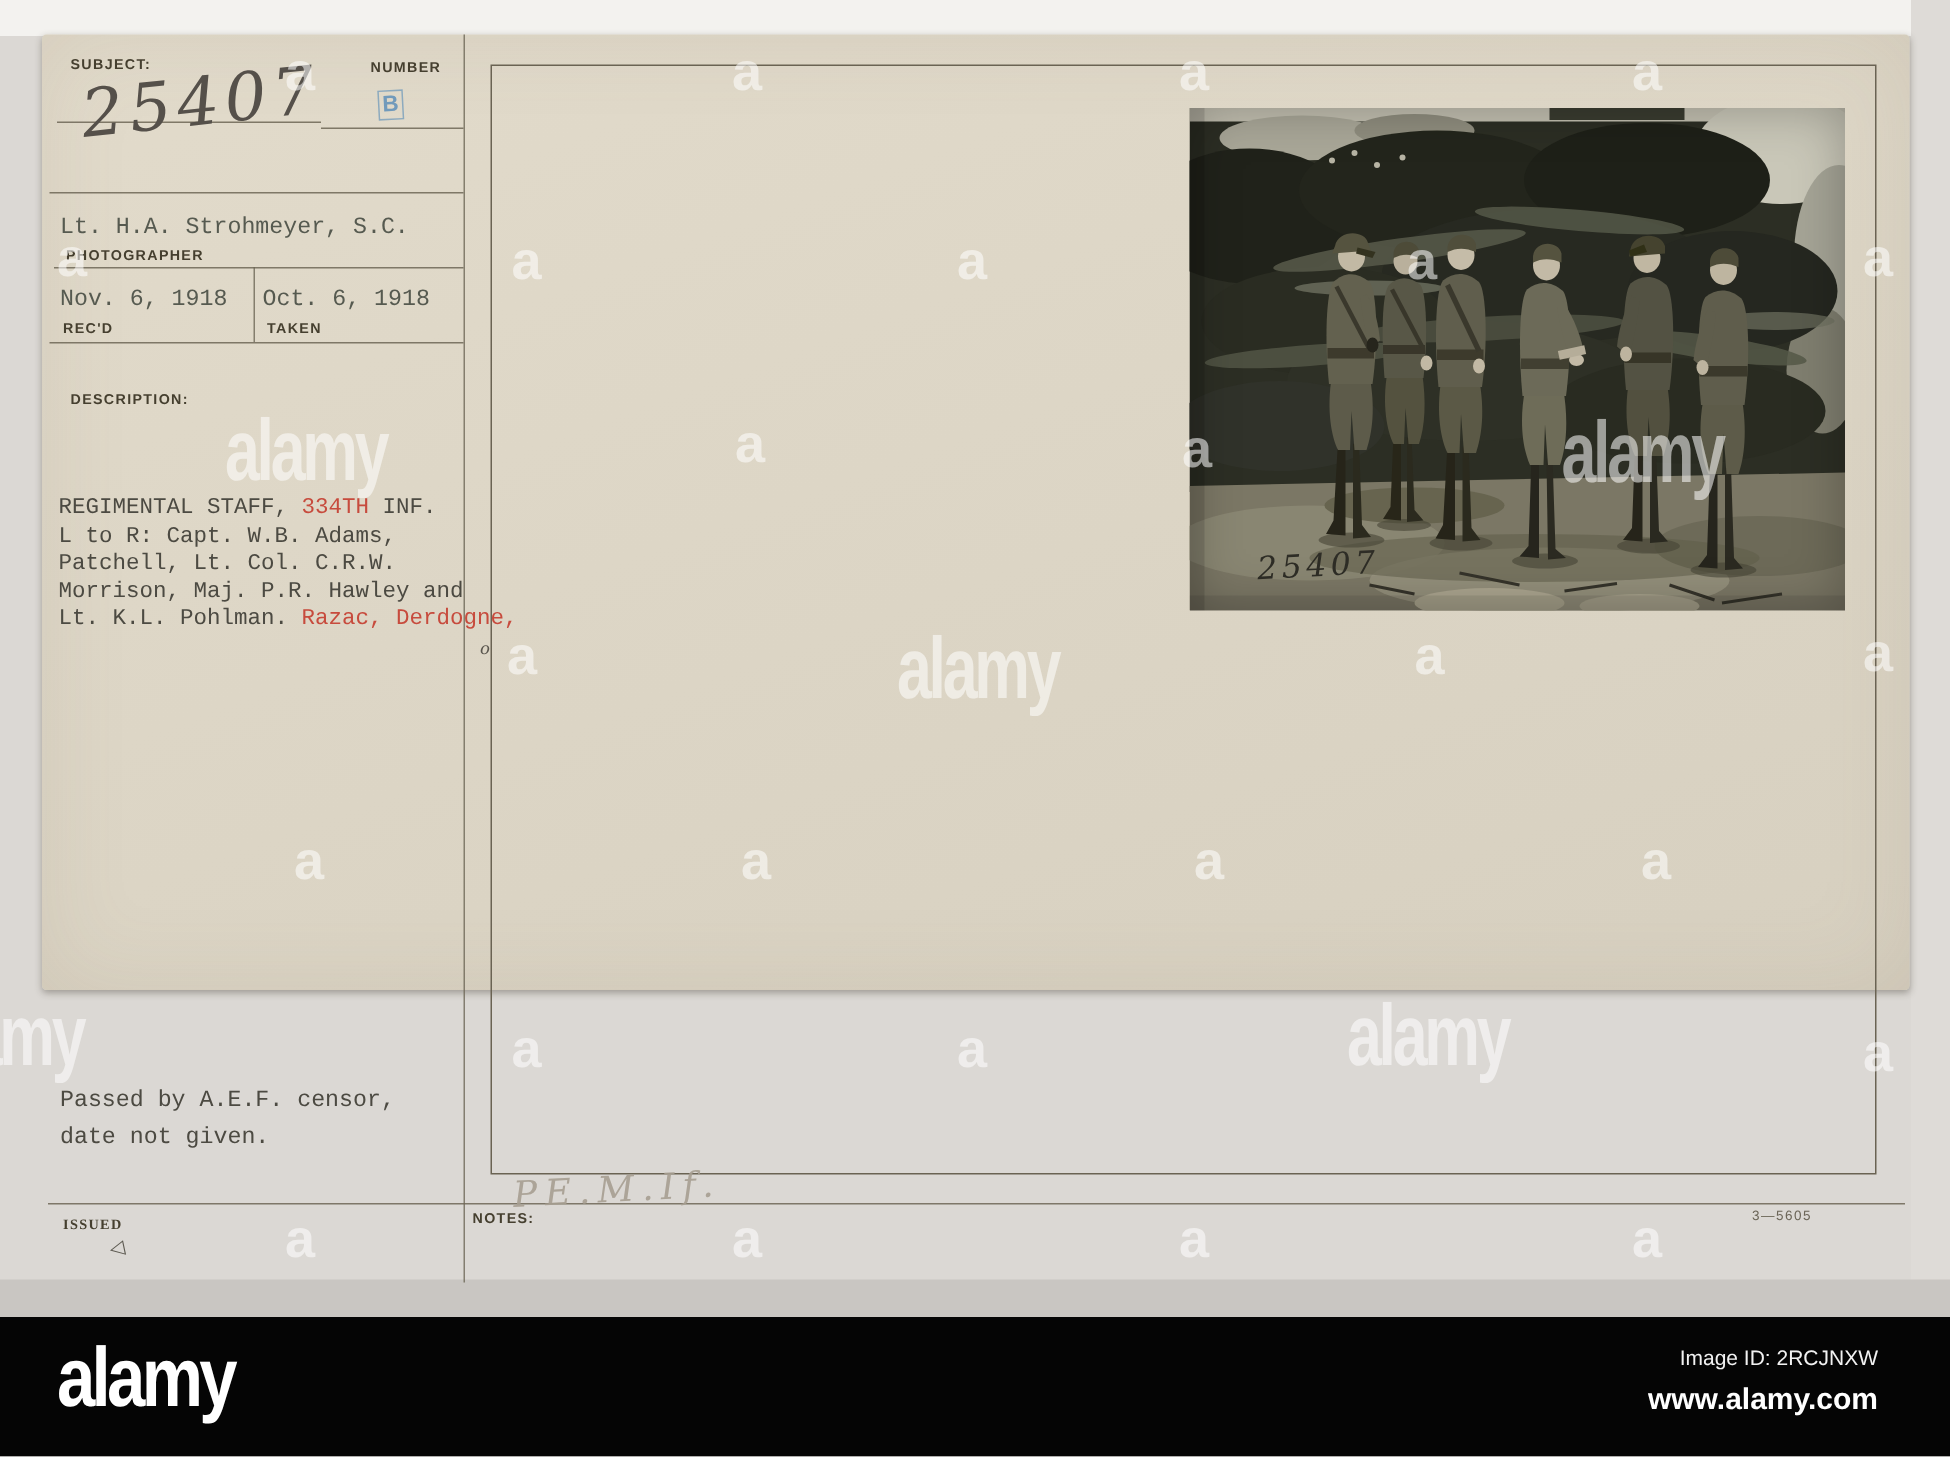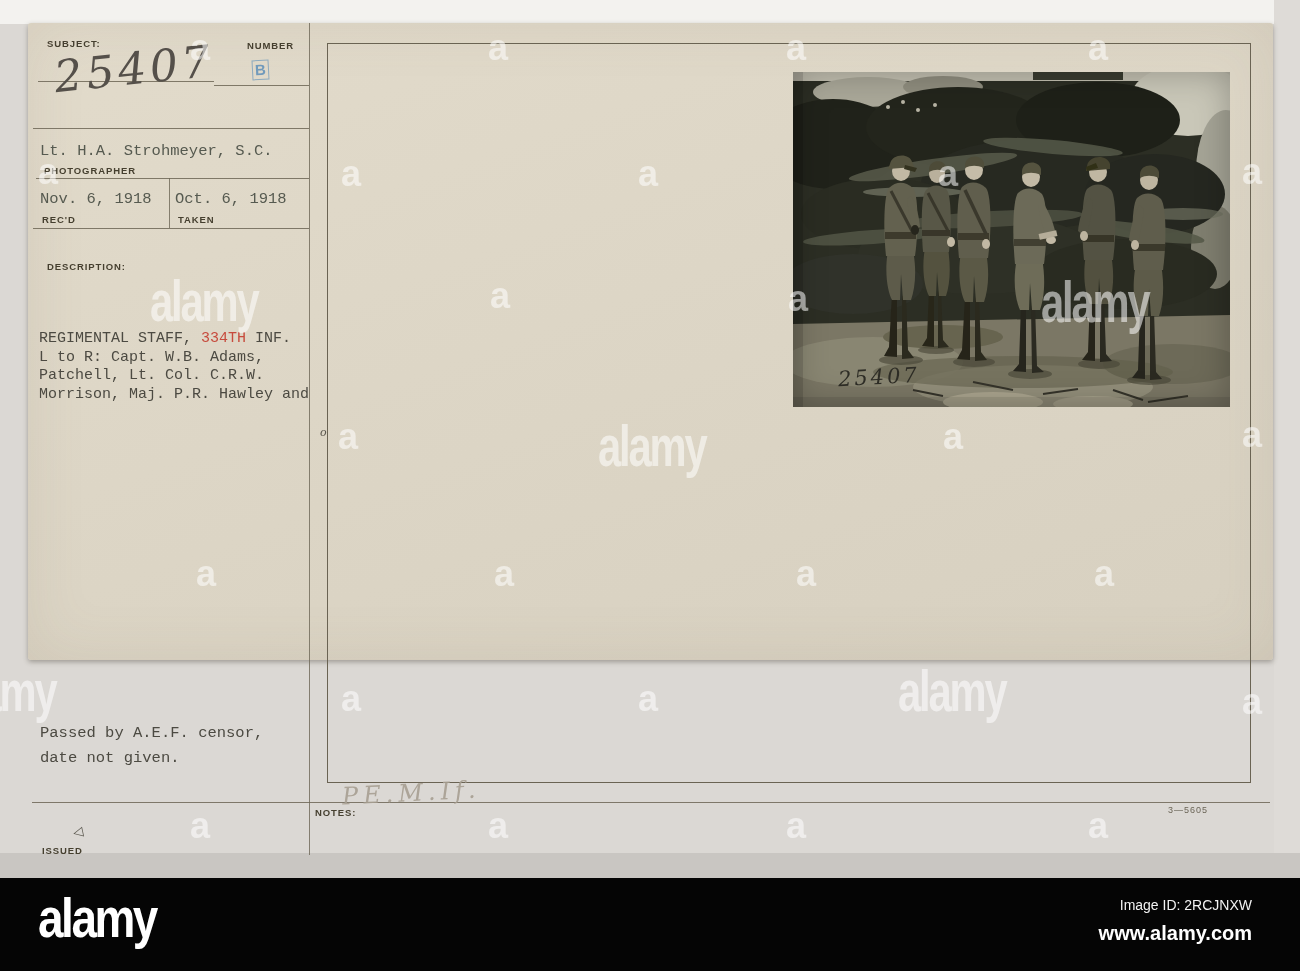--- a/index.html
+++ b/index.html
@@ -101,29 +101,30 @@
     <div class="typed" style="left:147px; top:167px;">Oct. 6, 1918</div>
     <div class="lbl" style="left:150px; top:191px;">TAKEN</div>
 
     <div class="lbl" style="left:19px; top:238px;">DESCRIPTION:</div>
 
     <div class="desc-block">
       <div class="desc-line"><span>REGIMENTAL STAFF, </span><span class="red">334TH</span><span> INF.</span></div>
       <div class="desc-line">L to R: Capt. W.B. Adams,</div>
       <div class="desc-line">Patchell, Lt. Col. C.R.W.</div>
       <div class="desc-line">Morrison, Maj. P.R. Hawley and</div>
+      <div class="desc-line"><span>Lt. K.L. Pohlman. </span><span class="red">Razac, Derdogne,</span></div>
       <span class="hand-o">o</span>
     </div>
 
     <div class="censor">
       <div>Passed by A.E.F. censor,</div>
       <div>date not given.</div>
     </div>
 
-    <div class="lbl" style="left:14px; top:822px;">ISSUED</div>
+    <div class="lbl" style="left:14px; top:789px;font-family:Liberation Serif, serif;">ISSUED</div>
     <div class="issued-mark">◁</div>
     <div class="lbl" style="left:287px; top:784px;">NOTES:</div>
     <div class="pencil">PE.M.If.</div>
     <div class="serial">3—5605</div>
 
     <div class="photo">
       <svg width="437" height="335" viewBox="0 0 437 335">
 
         <rect x="0" y="0" width="437" height="256" fill="#2c2e24"></rect>
         <rect x="0" y="0" width="437" height="9" fill="#c2bfb0"></rect>

